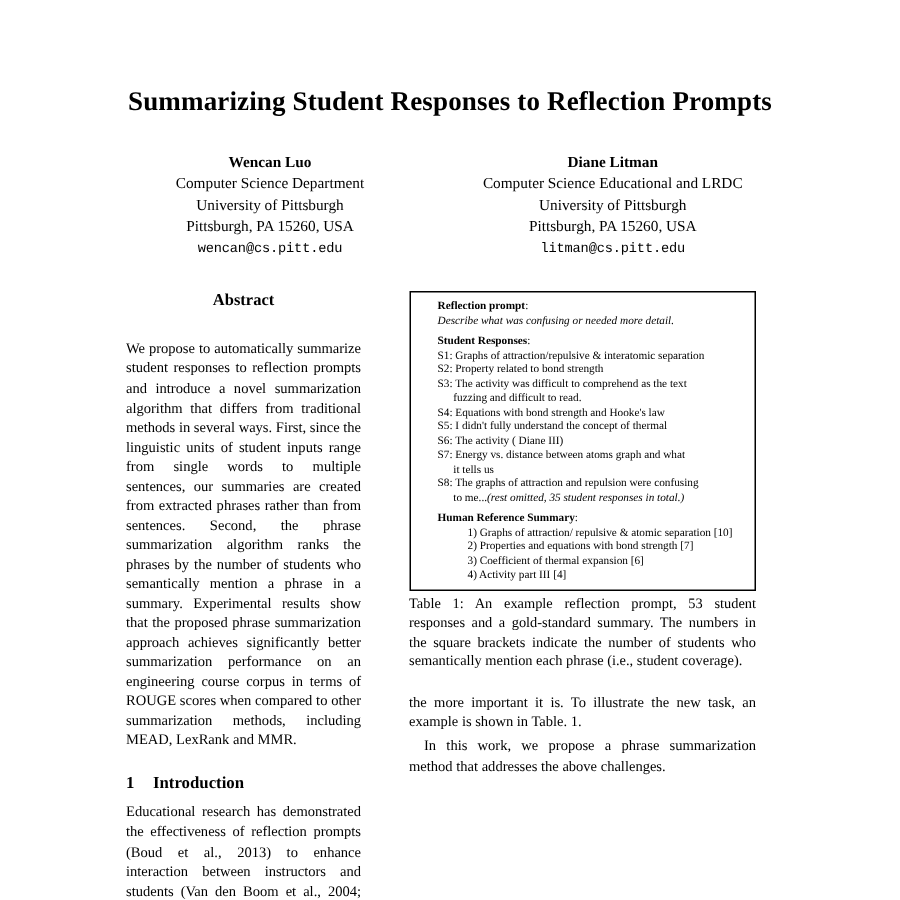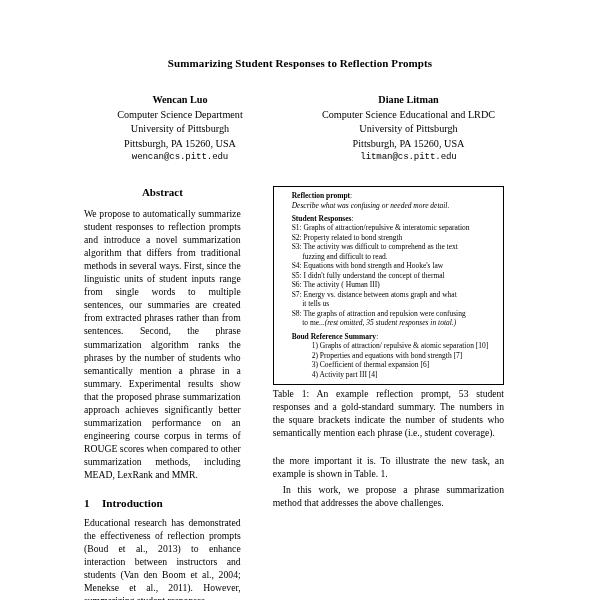--- a/index.html
+++ b/index.html
@@ -18,21 +18,21 @@
   .page {
     width: 600px;
     height: 600px;
     position: relative;
     box-sizing: border-box;
     padding: 0;
   }
   .title {
     text-align: center;
     font-weight: bold;
-    font-size: 11px;
+    font-size: 18px;
     letter-spacing: 0.1px;
     margin: 57px 0 0 0;
     padding: 0 48px;
     line-height: 1.2;
   }
   .authors {
     display: flex;
     justify-content: center;
     margin-top: 23px;
   }
@@ -67,21 +67,21 @@
   }
   .col-right {
     width: 344px;
     padding: 0 82px 0 14px;
     box-sizing: border-box;
   }
   .abstract-head {
     text-align: center;
     font-weight: bold;
     font-size: 11px;
-    margin-bottom: 9px;
+    margin-bottom: 20px;
   }
   p.body-text {
     font-size: 9.7px;
     line-height: 1.345;
     text-align: justify;
     text-justify: inter-word;
     margin: 0;
     hyphens: manual;
   }
   p.body-text + p.body-text { margin-top: 3px; }
@@ -191,37 +191,37 @@
           <span>S3</span>: <span>The activity was difficult to comprehend as the text</span>
         </div>
         <div class="resp-cont">fuzzing and difficult to read.</div>
         <div class="resp-line">
           <span>S4</span>: <span>Equations with bond strength and Hooke's law</span>
         </div>
         <div class="resp-line">
           <span>S5</span>: <span>I didn't fully understand the concept of thermal</span>
         </div>
         <div class="resp-line">
-          <span>S6</span>: <span>The activity ( Human III)</span>
+          <span>S6</span>: <span>The activity ( Diane III)</span>
         </div>
         <div class="resp-line">
           <span>S7</span>: <span>Energy vs. distance between atoms graph and what</span>
         </div>
         <div class="resp-cont">it tells us</div>
         <div class="resp-line">
           <span>S8</span>: <span>The graphs of attraction and repulsion were confusing</span>
         </div>
         <div class="resp-cont">
           <span>to me...</span><span class="tb-italic">(rest omitted, 35 student responses in total.)</span>
         </div>
 
         <div class="tb-gap"></div>
 
         <div>
-          <span class="tb-label">Boud Reference Summary</span><span>:</span>
+          <span class="tb-label">Human Reference Summary</span><span>:</span>
         </div>
         <div class="sum-line">1) Graphs of attraction/ repulsive &amp; atomic separation [10]</div>
         <div class="sum-line">2) Properties and equations with bond strength [7]</div>
         <div class="sum-line">3) Coefficient of thermal expansion [6]</div>
         <div class="sum-line">4) Activity part III [4]</div>
       </div>
 
       <div class="caption">Table 1: An example reflection prompt, 53 student responses and a gold-standard summary. The numbers in the square brackets indicate the number of students who semantically mention each phrase (i.e., student coverage).</div>
 
       <div class="tail">

